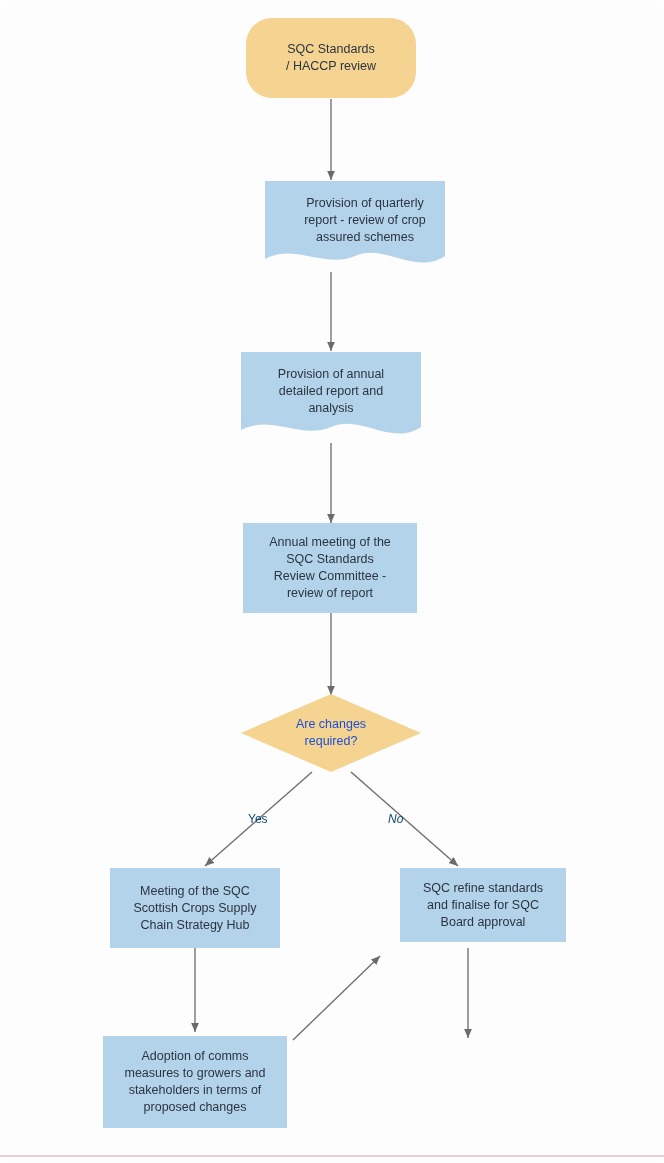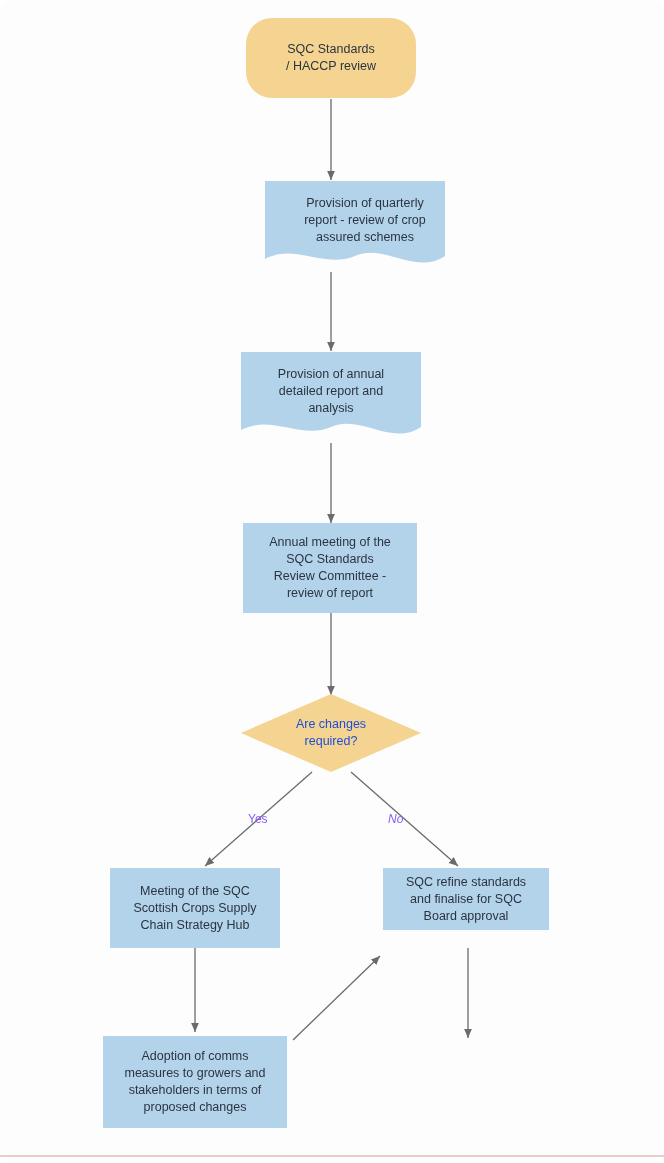--- a/index.html
+++ b/index.html
@@ -88,21 +88,21 @@
     line-height: 17px;
     white-space: pre-line;
   }
   #edges {
     position: absolute;
     left: 0; top: 0;
   }
   .edge-label {
     position: absolute;
     font-size: 12px;
-    color: #8b5cf6;
+    color: #0c4a6e;
     background: transparent;
   }
   .bottom-rule {
     position: absolute;
     left: 0;
     bottom: 6px;
     width: 664px;
     height: 2px;
     background: #e7cfcf;
   }
@@ -165,21 +165,21 @@
 required?</div>
   </div>
 
   <div class="edge-label" style="left:248px; top:812px;">Yes</div>
   <div class="edge-label" style="left:388px; top:812px;font-style:italic;">No</div>
 
   <div class="node rect" style="left:110px; top:868px; width:170px; height:80px;">Meeting of the SQC
 Scottish Crops Supply
 Chain Strategy Hub</div>
 
-  <div class="node rect" style="left:383px; top:868px; width:166px; height:62px;">SQC refine standards
+  <div class="node rect" style="left:400px; top:868px; width:166px; height:74px;">SQC refine standards
 and finalise for SQC
 Board approval</div>
 
   <div class="node rect" style="left:103px; top:1036px; width:184px; height:92px;">Adoption of comms
 measures to growers and
 stakeholders in terms of
 proposed changes</div>
 
 
   <div class="bottom-rule"></div>

